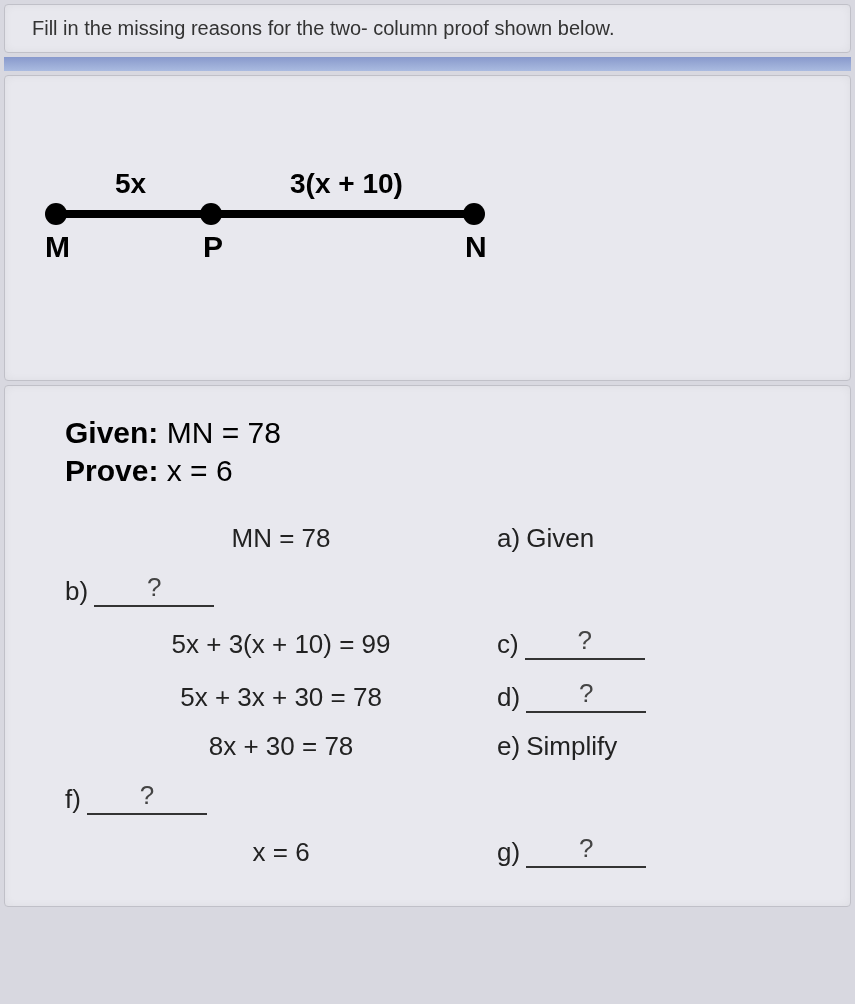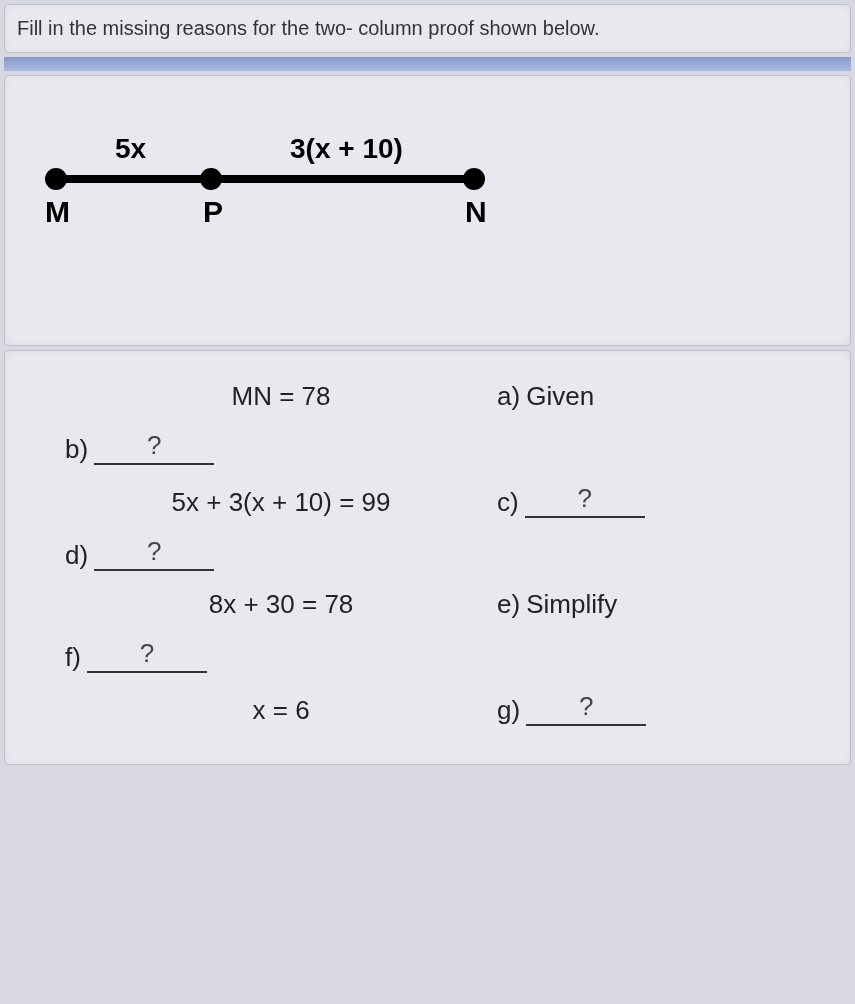--- a/index.html
+++ b/index.html
@@ -7,34 +7,34 @@
     padding: 0;
     font-family: Arial, sans-serif;
     background: #d8d8e0;
     width: 855px;
   }
   .panel {
     background: #e8e8ee;
     border: 1px solid #c0c0c8;
     border-radius: 4px;
     margin: 4px;
-    padding: 12px 12px;
+    padding: 12px 27px;
     box-shadow: inset 0 0 8px rgba(0,0,0,0.05);
   }
   .instruction {
     font-size: 20px;
     color: #333;
   }
   .separator {
     height: 14px;
     background: linear-gradient(#8899cc, #aabbe0);
     margin: 0 4px;
   }
   .diagram-panel {
-    padding: 29px 30px 40px 40px;
+    padding: 64px 30px 40px 40px;
     min-height: 200px;
   }
   .diagram {
     position: relative;
     width: 430px;
     height: 100px;
     margin-top: 30px;
   }
   .segment-line {
     position: absolute;
@@ -134,20 +134,30 @@
     <div class="point point-m"></div>
     <div class="point point-p"></div>
     <div class="point point-n"></div>
     <div class="pt-label lbl-m">M</div>
     <div class="pt-label lbl-p">P</div>
     <div class="pt-label lbl-n">N</div>
   </div>
 </div>
 
 <div class="panel proof-panel">
+  <div class="given-prove">
+    <div class="gp-row">
+      <span class="label">Given:</span>
+      <span>MN = 78</span>
+    </div>
+    <div class="gp-row">
+      <span class="label">Prove:</span>
+      <span>x = 6</span>
+    </div>
+  </div>
 
   <div class="proof-table" id="proof-table">
       <div class="proof-row">
         <div class="statement">MN = 78</div>
         <div class="reason">
           <span class="reason-letter">a)</span>
           <span>Given</span>
         </div>
       </div>
       <div class="proof-row">
@@ -157,20 +167,21 @@
         </div>
       </div>
       <div class="proof-row">
         <div class="statement">5x + 3(x + 10) = 99</div>
         <div class="reason">
           <span class="reason-letter">c)</span>
           <span class="blank">?</span>
         </div>
       </div>
       <div class="proof-row">
+        <div class="statement">5x + 3x + 30 = 78</div>
         <div class="reason">
           <span class="reason-letter">d)</span>
           <span class="blank">?</span>
         </div>
       </div>
       <div class="proof-row">
         <div class="statement">8x + 30 = 78</div>
         <div class="reason">
           <span class="reason-letter">e)</span>
           <span>Simplify</span>

